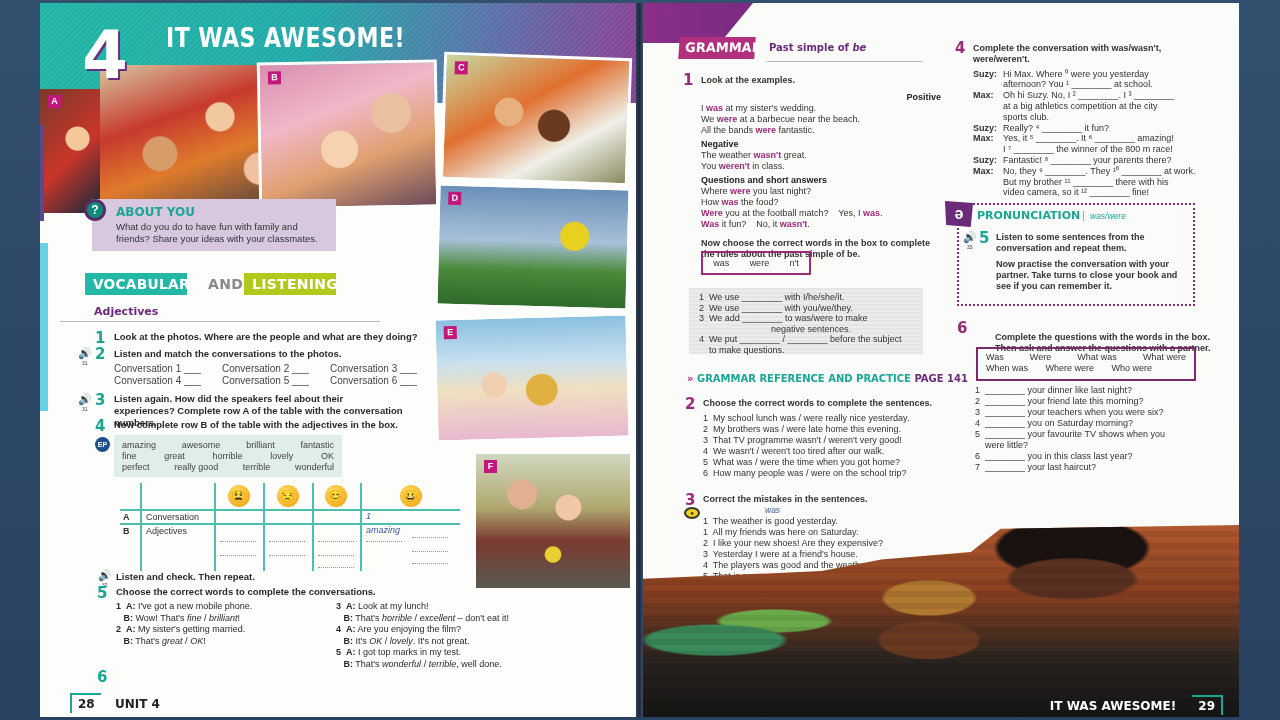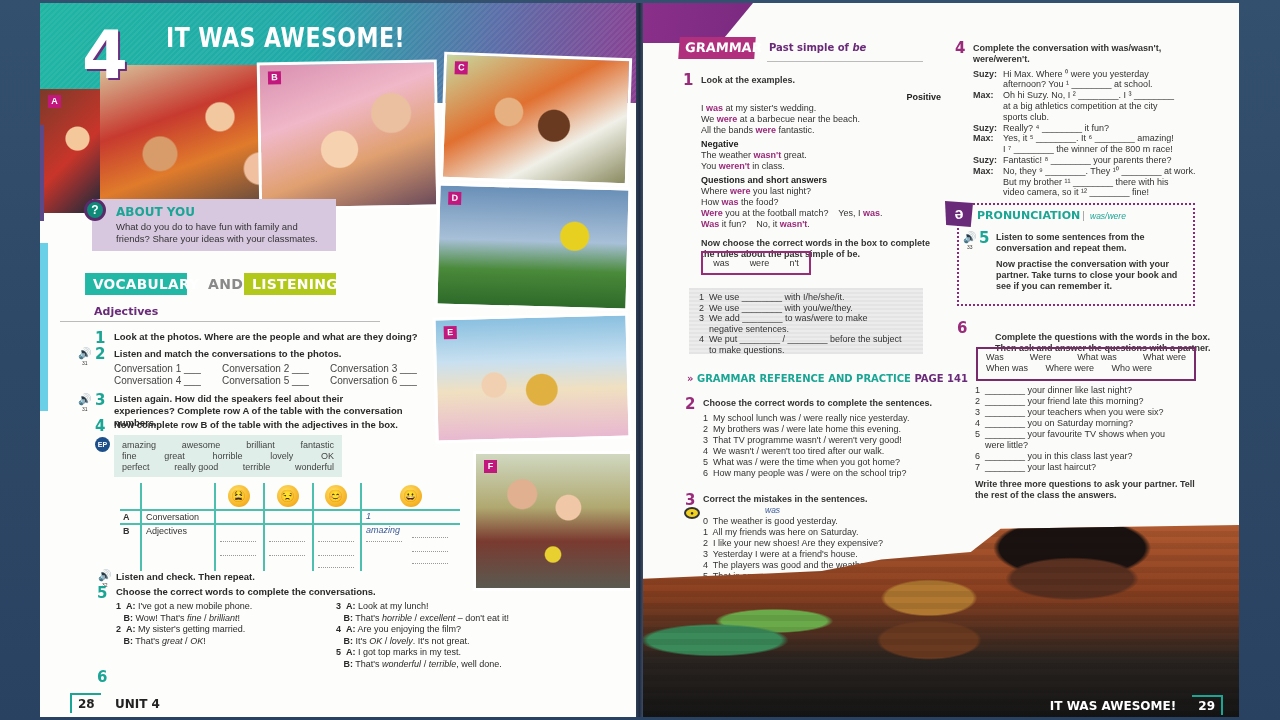--- a/index.html
+++ b/index.html
@@ -370,21 +370,21 @@
   </div>
   <div class="rule-box">
     <span>was</span>
     <span>were</span>
     <span>n't</span>
   </div>
   <div class="rules-box">
     <div style="white-space:pre;">1  We use ________ with I/he/she/it.</div>
     <div style="white-space:pre;">2  We use ________ with you/we/they.</div>
     <div style="white-space:pre;">3  We add ________ to was/were to make</div>
-    <div style="white-space:pre;">    negative sentences.</div>
+    <div style="white-space:pre;text-align:center;">    negative sentences.</div>
     <div style="white-space:pre;">4  We put ________ / ________ before the subject</div>
     <div style="white-space:pre;">    to make questions.</div>
   </div>
 
   <div class="gr-ref">
     <span style="color:#9a2a7a;">»</span> <span>GRAMMAR REFERENCE AND PRACTICE </span><span class="pg">PAGE 141</span>
   </div>
 
   <span class="ex-num" style="left:42px; top:392px; color:#9a2a7a;">2</span>
   <div class="rex" style="left:60px; top:395px; width:230px;">
@@ -394,21 +394,21 @@
     <div style="white-space:pre;">3  That TV programme wasn't / weren't very good!</div>
     <div style="white-space:pre;">4  We wasn't / weren't too tired after our walk.</div>
     <div style="white-space:pre;">5  What was / were the time when you got home?</div>
     <div style="white-space:pre;">6  How many people was / were on the school trip?</div>
   </div>
 
   <span class="ex-num" style="left:42px; top:488px; color:#9a2a7a;">3</span>
   <div class="rex" style="left:60px; top:491px; width:240px;">
     <div class="ex-instr">Correct the mistakes in the sentences.</div>
     <div class="hand" style="padding-left:62px; font-size:8.5px;">was</div>
-    <div style="white-space:pre;">0  The weather is good yesterday.</div>
+    <div style="white-space:pre;">1  The weather is good yesterday.</div>
     <div style="white-space:pre;">1  All my friends was here on Saturday.</div>
     <div style="white-space:pre;">2  I like your new shoes! Are they expensive?</div>
     <div style="white-space:pre;">3  Yesterday I were at a friend's house.</div>
     <div style="white-space:pre;">4  The players was good and the weather was fine.</div>
     <div style="white-space:pre;">5  That is an awesome party last night!</div>
   </div>
   <div class="eye-badge">●</div>
 
   <span class="ex-num" style="left:312px; top:36px; color:#9a2a7a;">4</span>
   <div class="ex4">
@@ -489,21 +489,20 @@
   </div>
   <div class="rex" style="left:332px; top:382px; width:230px;">
     <div style="white-space:pre;">1  ________ your dinner like last night?</div>
     <div style="white-space:pre;">2  ________ your friend late this morning?</div>
     <div style="white-space:pre;">3  ________ your teachers when you were six?</div>
     <div style="white-space:pre;">4  ________ you on Saturday morning?</div>
     <div style="white-space:pre;">5  ________ your favourite TV shows when you</div>
     <div style="white-space:pre;">    were little?</div>
     <div style="white-space:pre;">6  ________ you in this class last year?</div>
     <div style="white-space:pre;">7  ________ your last haircut?</div>
-    <div class="ex-instr" style="margin-top:6px;">Write three more questions to ask your partner. Tell the rest of the class the answers.</div>
   </div>
 
   <div class="bottom-photo"></div>
   <div class="footer-right">
     <span>IT WAS AWESOME!</span>
     <span class="pg">29</span>
   </div>
 </div>
 
 </body></html>

